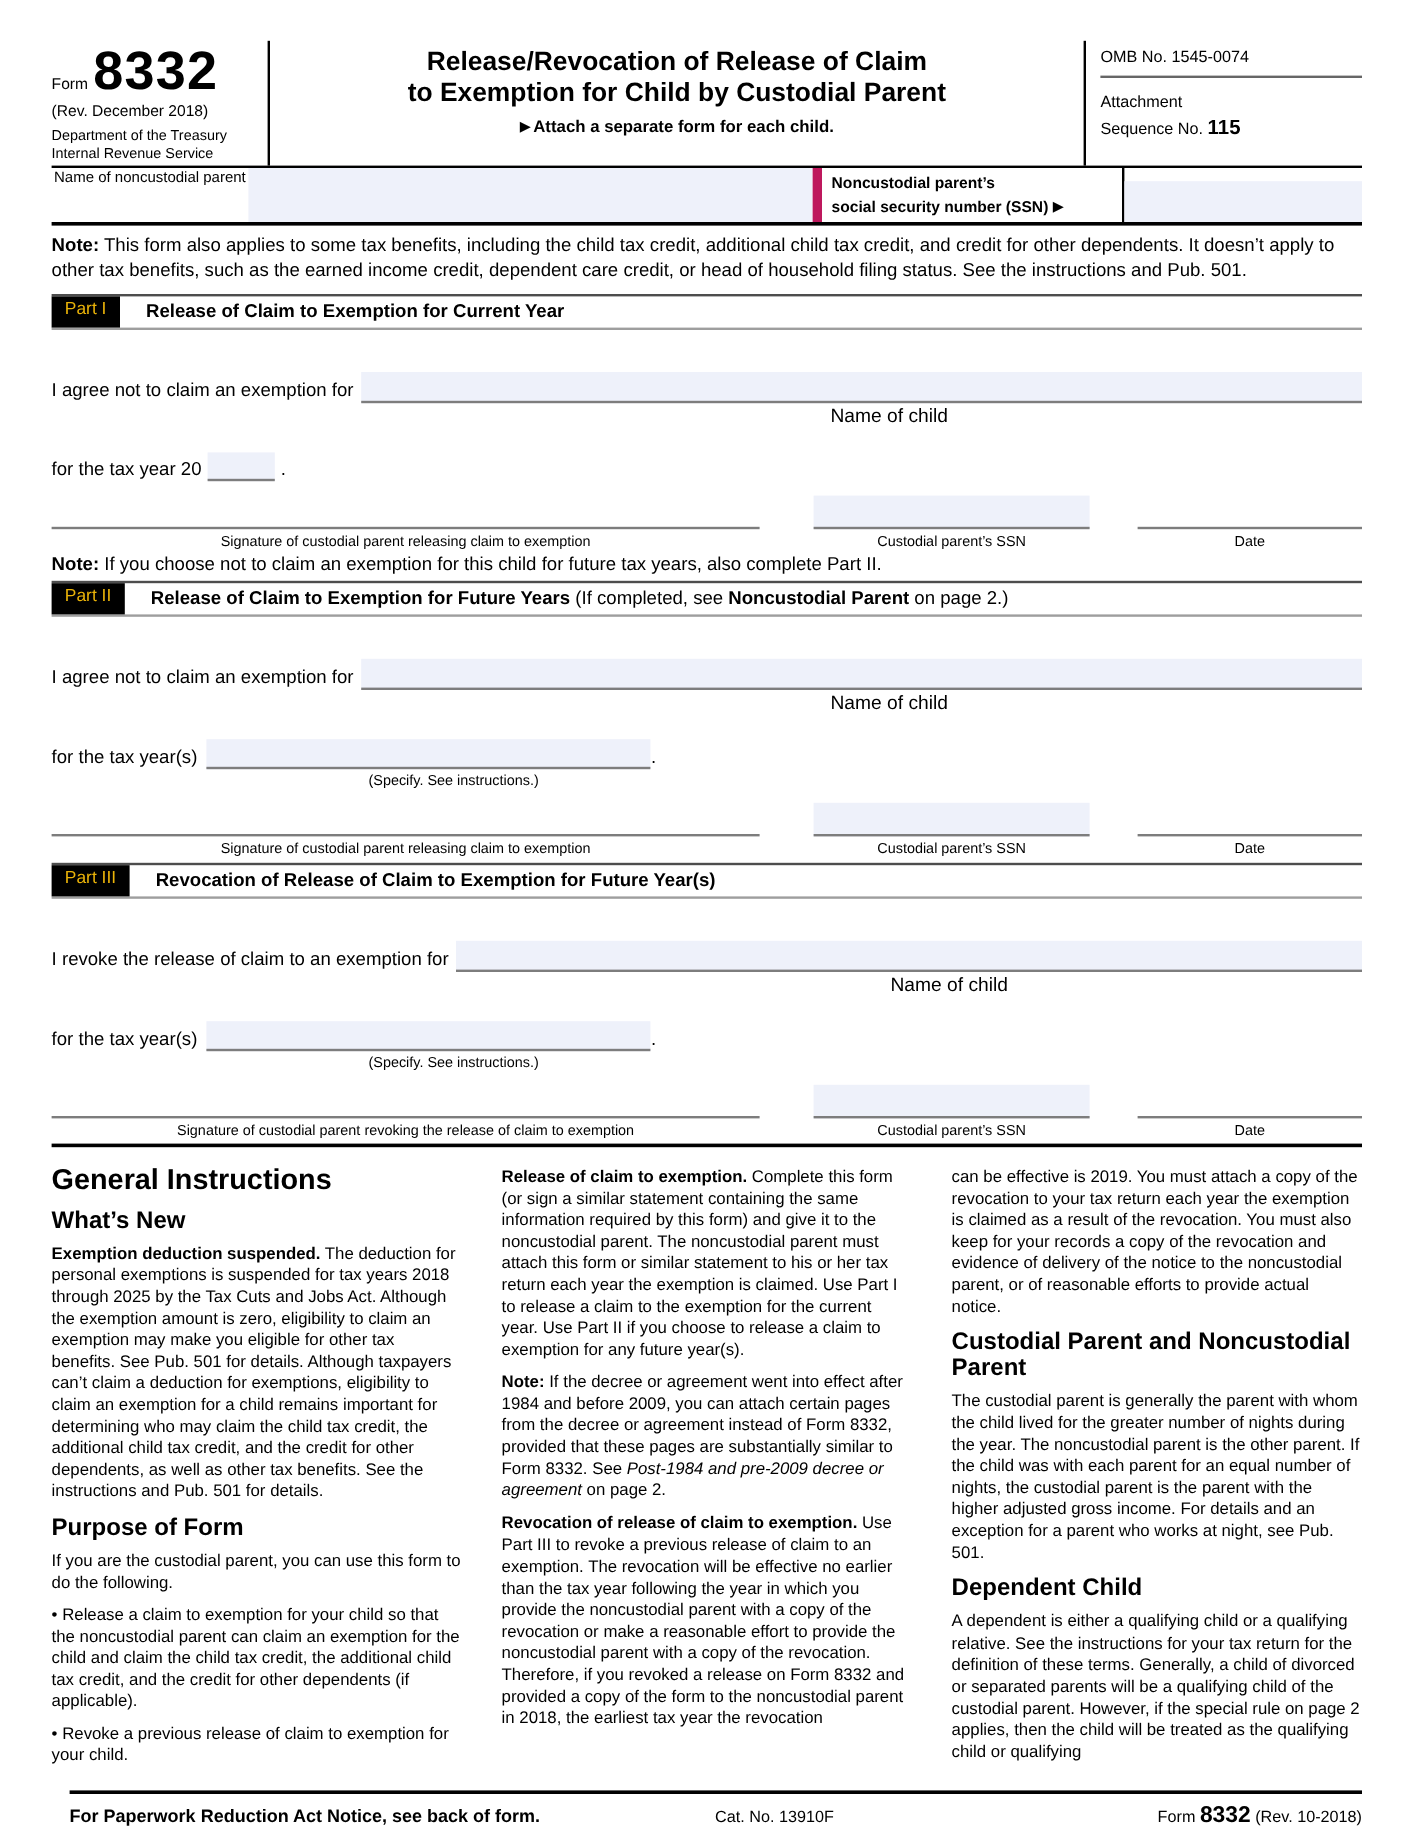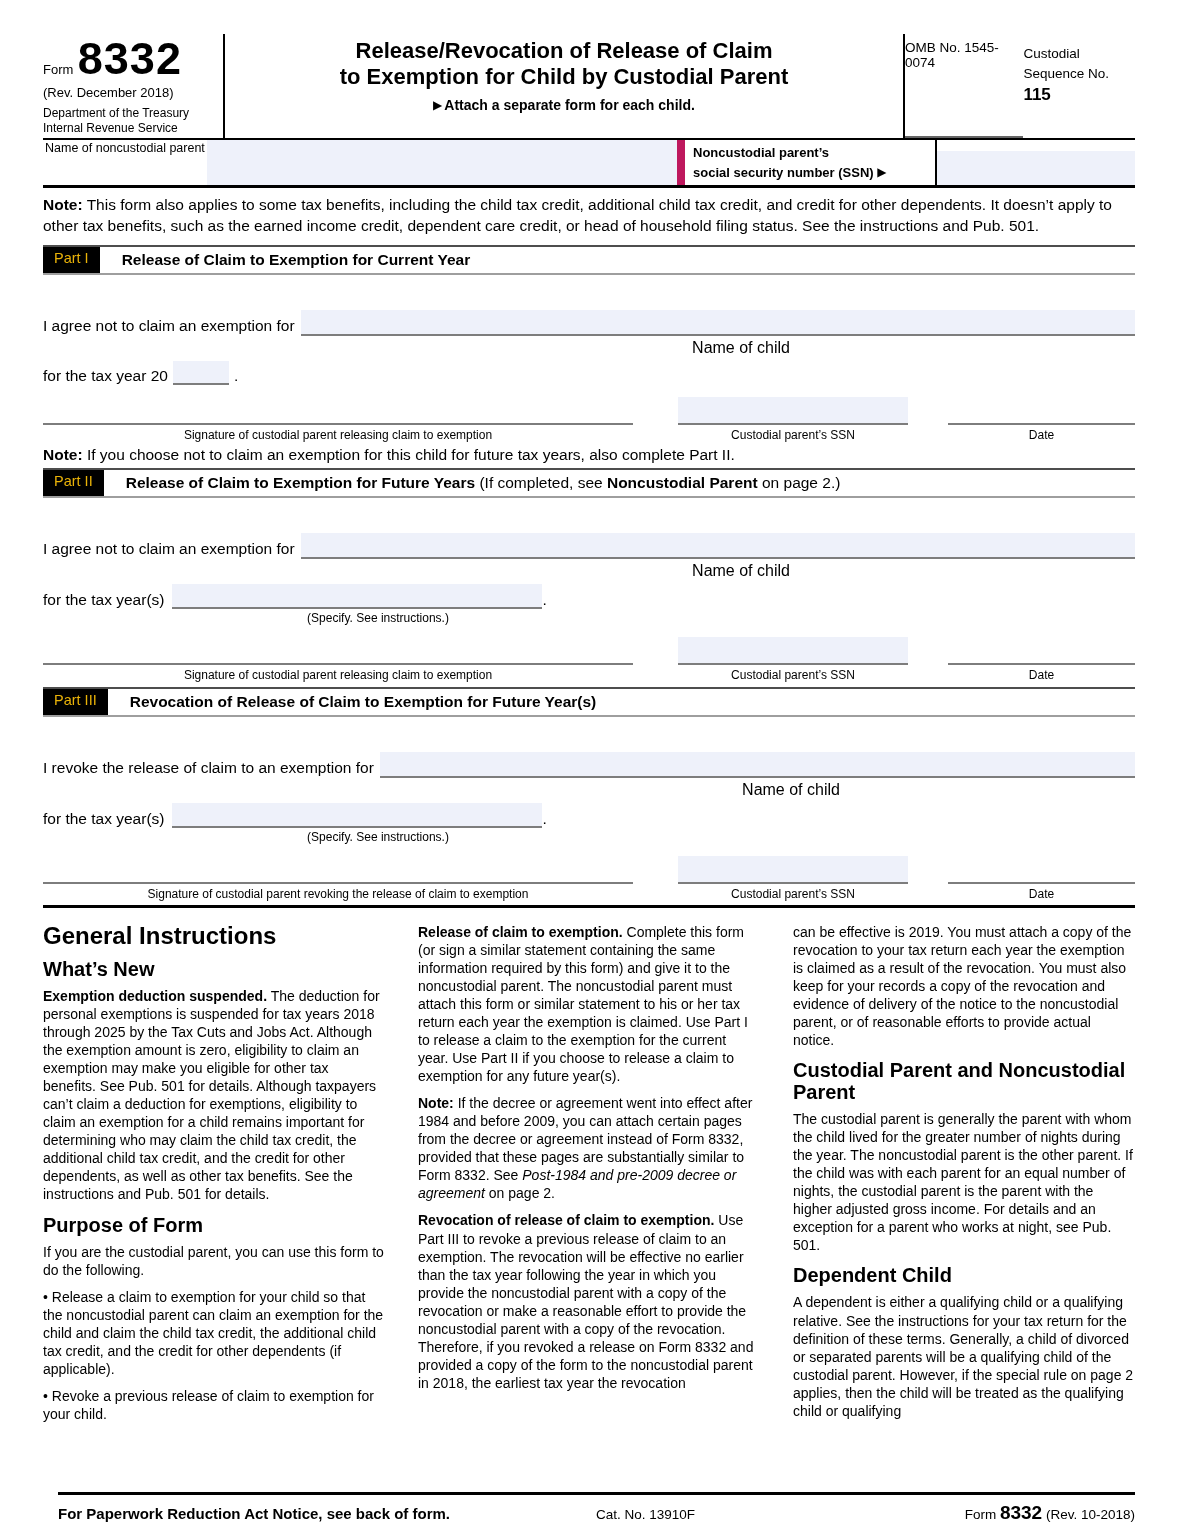--- a/index.html
+++ b/index.html
@@ -17,21 +17,21 @@
   
   .hdr{display:flex;align-items:stretch;border-bottom:2px solid #000;}
   .hdr-left{width:180px;padding:2px 8px 2px 0;}
   .form-word{font-size:13px;}
   .form-num-big{font-size:45px;font-weight:bold;letter-spacing:1px;line-height:1;}
   .rev{font-size:13px;margin-top:4px;}
   .dept{font-size:12px;margin-top:6px;line-height:1.25;}
   .hdr-center{flex:1;border-left:2px solid #000;border-right:2px solid #000;text-align:center;padding:4px 6px 3px;}
   .hdr-title{font-size:22px;font-weight:bold;line-height:1.2;}
   .hdr-bullets{font-size:14px;font-weight:bold;margin-top:5px;line-height:1.35;}
-  .hdr-right{width:230px;padding:0 0 0 0;font-size:13.5px;display:flex;flex-direction:row;}
+  .hdr-right{width:230px;padding:0 0 0 12px;font-size:13.5px;display:flex;flex-direction:column;}
   .omb{padding:6px 0 8px;border-bottom:2px solid #666;}
   .attach-seq{padding-top:10px;line-height:1.45;}
   .seq-num{font-weight:bold;font-size:17px;}
   .arrow{font-size:12px;vertical-align:1px;margin-right:2px;}
   
   .name-row{display:flex;border-bottom:3px solid #000;height:48px;}
   .nr-left{flex:1;display:flex;flex-direction:row;border-right:8px solid #be185d;}
   .nr-label{font-size:12.5px;padding:1px 2px 2px;}
   .nr-fill{flex:1;background:var(--field-fill);}
   .nr-ssnlabel{width:252px;border-right:2px solid #000;font-size:13px;font-weight:bold;padding:3px 8px;line-height:1.55;}
@@ -45,21 +45,21 @@
   .part-title .norm{font-weight:normal;}
   .part-title .bold{font-weight:bold;}
   
   .row-agree{display:flex;align-items:flex-end;margin-top:35px;font-size:15.5px;}
   .agree-text{white-space:nowrap;padding-right:6px;padding-bottom:1px;}
   .fill-line{flex:1;background:var(--field-fill);border-bottom:2px solid var(--line-gray);height:26px;}
   .nc-wrap{display:flex;margin-top:3px;font-size:16px;}
   .nc-spacer-a{width:304px;}
   .nc-spacer-b{width:404px;}
   .nc-label{flex:1;text-align:center;}
-  .row-taxyear{display:flex;align-items:flex-end;margin-top:4px;font-size:15.5px;}
+  .row-taxyear{display:flex;align-items:flex-end;margin-top:20px;font-size:15.5px;}
   .yr-box{width:56px;height:24px;background:var(--field-fill);border-bottom:2px solid var(--line-gray);margin:0 5px;}
   .yrs-box{width:370px;height:25px;background:var(--field-fill);border-bottom:2px solid var(--line-gray);margin-left:8px;}
   .specify-wrap{display:flex;font-size:12px;margin-top:2px;}
   .sp-spacer{width:150px;}
   .sp-label{width:370px;text-align:center;}
   .sig-row{display:flex;align-items:flex-end;margin-top:10px;}
   .sig-col1{width:590px;border-bottom:2.5px solid var(--line-gray);height:30px;}
   .sig-gap1{width:45px;}
   .sig-col2{width:230px;}
   .ssn-fill{height:28px;background:var(--field-fill);border-bottom:2.5px solid var(--line-gray);}
@@ -110,21 +110,21 @@
         <div>Release/Revocation of Release of Claim</div>
         <div>to Exemption for Child by Custodial Parent</div>
       </div>
       <div class="hdr-bullets">
         <div><span class="arrow">▶</span><span>Attach a separate form for each child.</span></div>
       </div>
     </div>
     <div class="hdr-right">
       <div class="omb">OMB No. 1545-0074</div>
       <div class="attach-seq">
-        <div>Custodial</div>
+        <div>Attachment</div>
         <div><span>Sequence No. </span><span class="seq-num">115</span></div>
       </div>
     </div>
   </div>
 
   <div class="name-row">
     <div class="nr-left">
       <div class="nr-label">Name of noncustodial parent</div>
       <div class="nr-fill"></div>
     </div>

